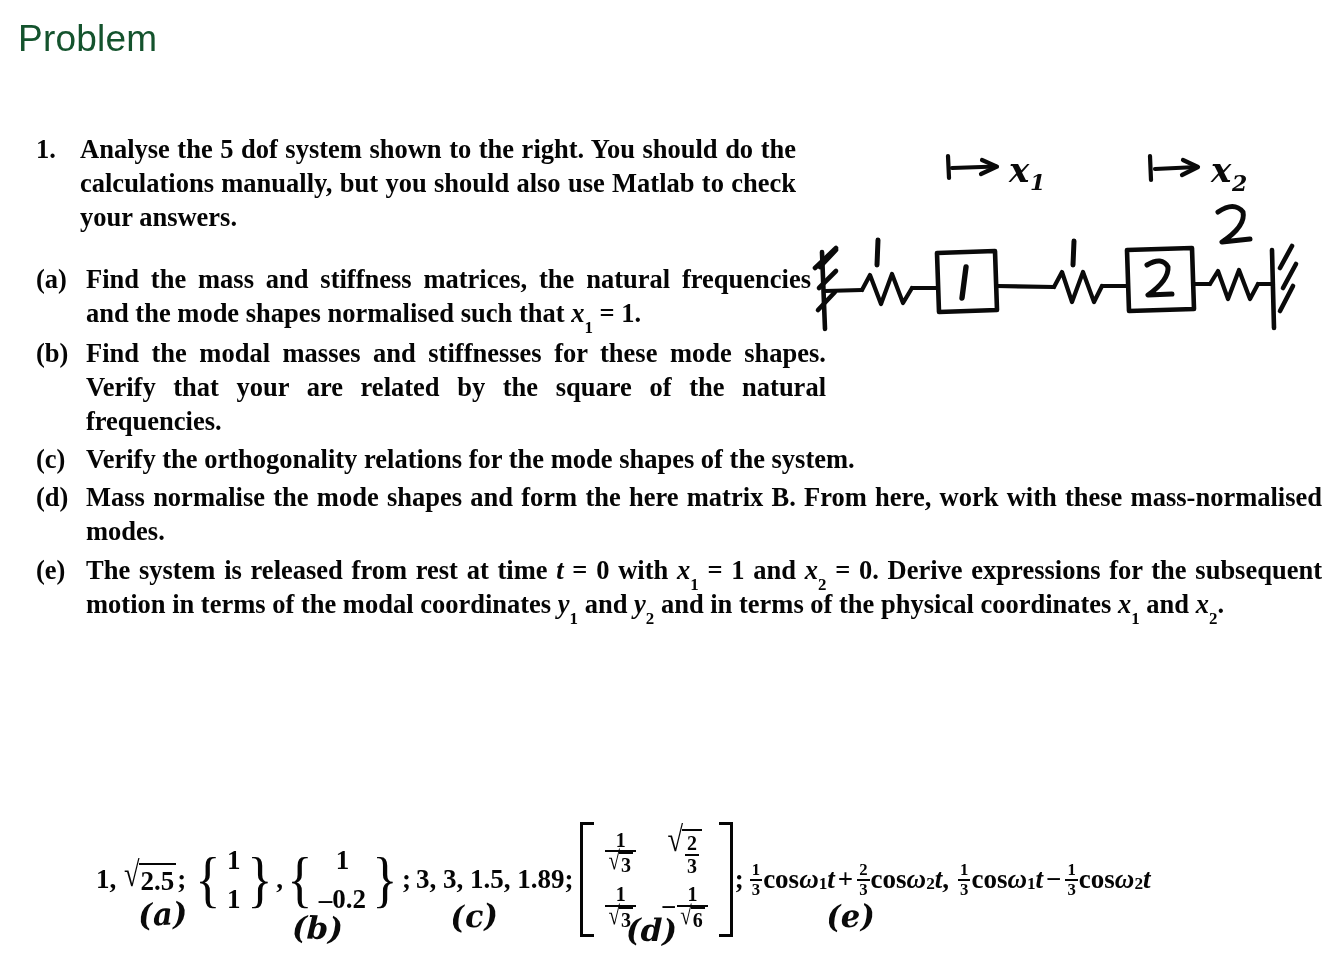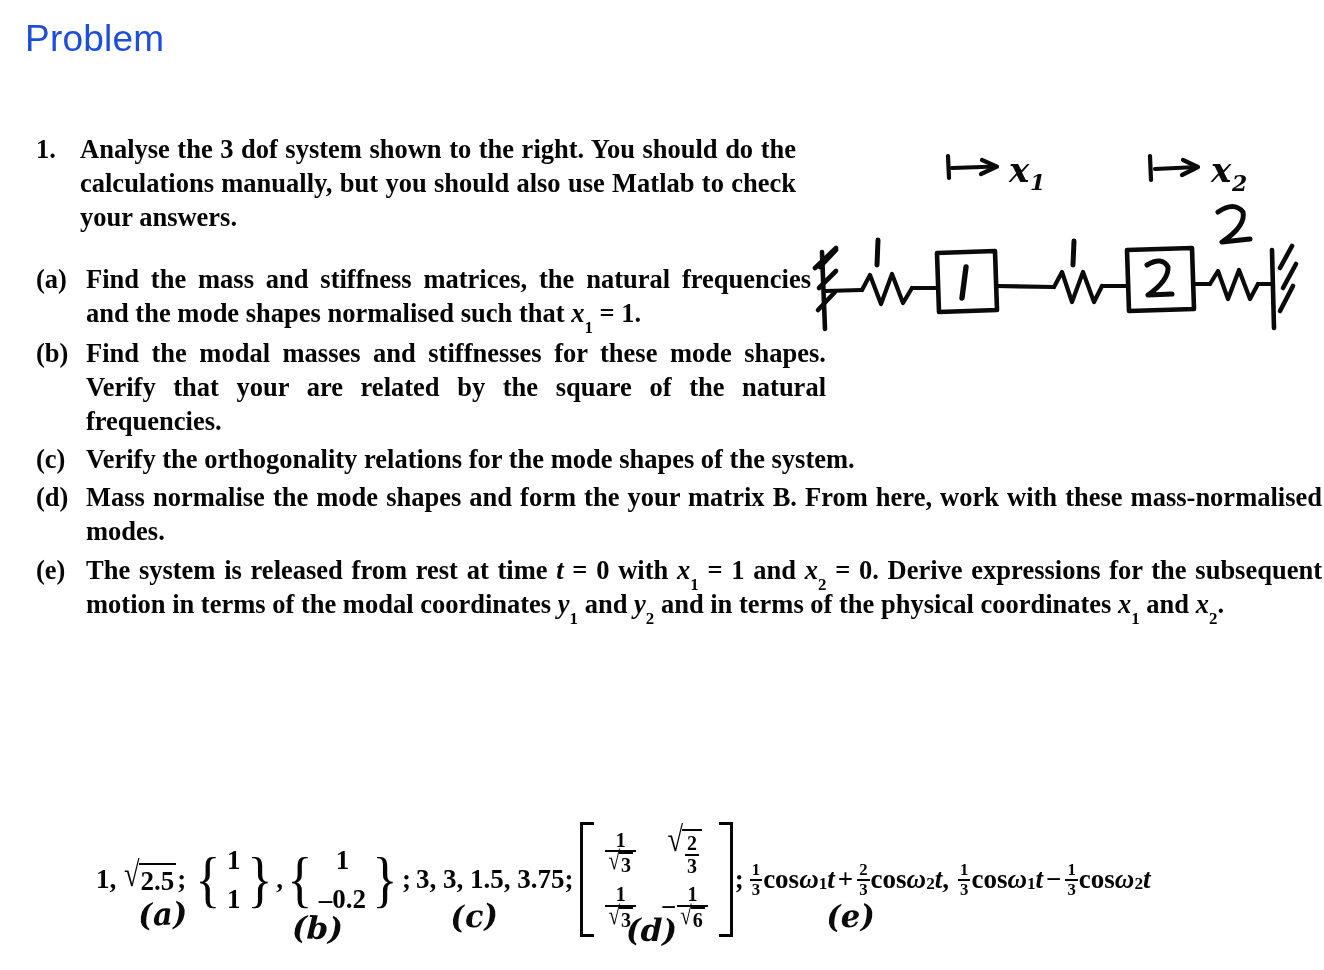--- a/index.html
+++ b/index.html
@@ -12,27 +12,27 @@
     height: 970px;
     position: relative;
     overflow: hidden;
     font-family: "Liberation Serif", "DejaVu Serif", serif;
     color: #000000;
   }
 
   
   #page-title {
     position: absolute;
-    left: 25px;
+    left: 18px;
     top: 18px;
     font-family: "Liberation Sans", sans-serif;
     font-size: 37px;
     font-weight: 400;
     letter-spacing: 0.2px;
-    color: #1d4ed8;
+    color: #14532d;
   }
 
   
   #question-block {
     position: absolute;
     left: 36px;
     top: 132px;
     width: 1286px;
   }
 
@@ -190,41 +190,41 @@
 </style>
 </head>
 <body>
 
 <div id="page-title">Problem</div>
 
 <div id="question-block">
 
   <div class="qitem" id="item-1">
     <span class="qmarker">1.</span>
-    <span class="qtext">Analyse the 3 dof system shown to the right. You should do the calculations manually, but you should also use Matlab to check your answers.</span>
+    <span class="qtext">Analyse the 5 dof system shown to the right. You should do the calculations manually, but you should also use Matlab to check your answers.</span>
   </div>
 
   <div class="qitem" id="item-a">
     <span class="qmarker">(a)</span>
     <span class="qtext"><span>Find the mass and stiffness matrices, the natural frequencies and the mode shapes normalised such that </span><i class="v">x</i><sub>1</sub><span> = 1.</span></span>
   </div>
 
   <div class="qitem" id="item-b">
     <span class="qmarker">(b)</span>
     <span class="qtext">Find the modal masses and stiffnesses for these mode shapes.  Verify that your are related by the square of the natural frequencies.</span>
   </div>
 
   <div class="qitem" id="item-c">
     <span class="qmarker">(c)</span>
     <span class="qtext lastline-left">Verify the orthogonality relations for the mode shapes of the system.</span>
   </div>
 
   <div class="qitem" id="item-d">
     <span class="qmarker">(d)</span>
-    <span class="qtext"><span>Mass normalise the mode shapes and form the your matrix </span><b class="mat">B</b><span>.  From here, work with these mass-normalised modes.</span></span>
+    <span class="qtext"><span>Mass normalise the mode shapes and form the here matrix </span><b class="mat">B</b><span>.  From here, work with these mass-normalised modes.</span></span>
   </div>
 
   <div class="qitem" id="item-e">
     <span class="qmarker">(e)</span>
     <span class="qtext"><span>The system is released from rest at time </span><i class="v">t</i><span> = 0 with </span><i class="v">x</i><sub>1</sub><span> = 1 and </span><i class="v">x</i><sub>2</sub><span> = 0.  Derive expressions for the subsequent motion in terms of the modal coordinates </span><i class="v">y</i><sub>1</sub><span> and </span><i class="v">y</i><sub>2</sub><span> and in terms of the physical coordinates </span><i class="v">x</i><sub>1</sub><span> and </span><i class="v">x</i><sub>2</sub><span>.</span></span>
   </div>
 
 </div>
 
 <div id="figure">
@@ -335,21 +335,21 @@
   <span class="vec">
     <span class="brace-l">{</span>
     <span class="vcells">
       <span>1</span>
       <span>–0.2</span>
     </span>
     <span class="brace-r">}</span>
   </span>
 
   <span class="sep">;</span>
-  <span class="sep">3, 3, 1.5, 3.75;</span>
+  <span class="sep">3, 3, 1.5, 1.89;</span>
 
   <span class="mtx">
     <span class="brk-l"></span>
     <span class="mcells">
 
       <span class="frac big">
         <span class="num">1</span>
         <span class="den"><span class="sqrt">
               <span class="radical">√</span>
               <span class="rad-body">3</span>

